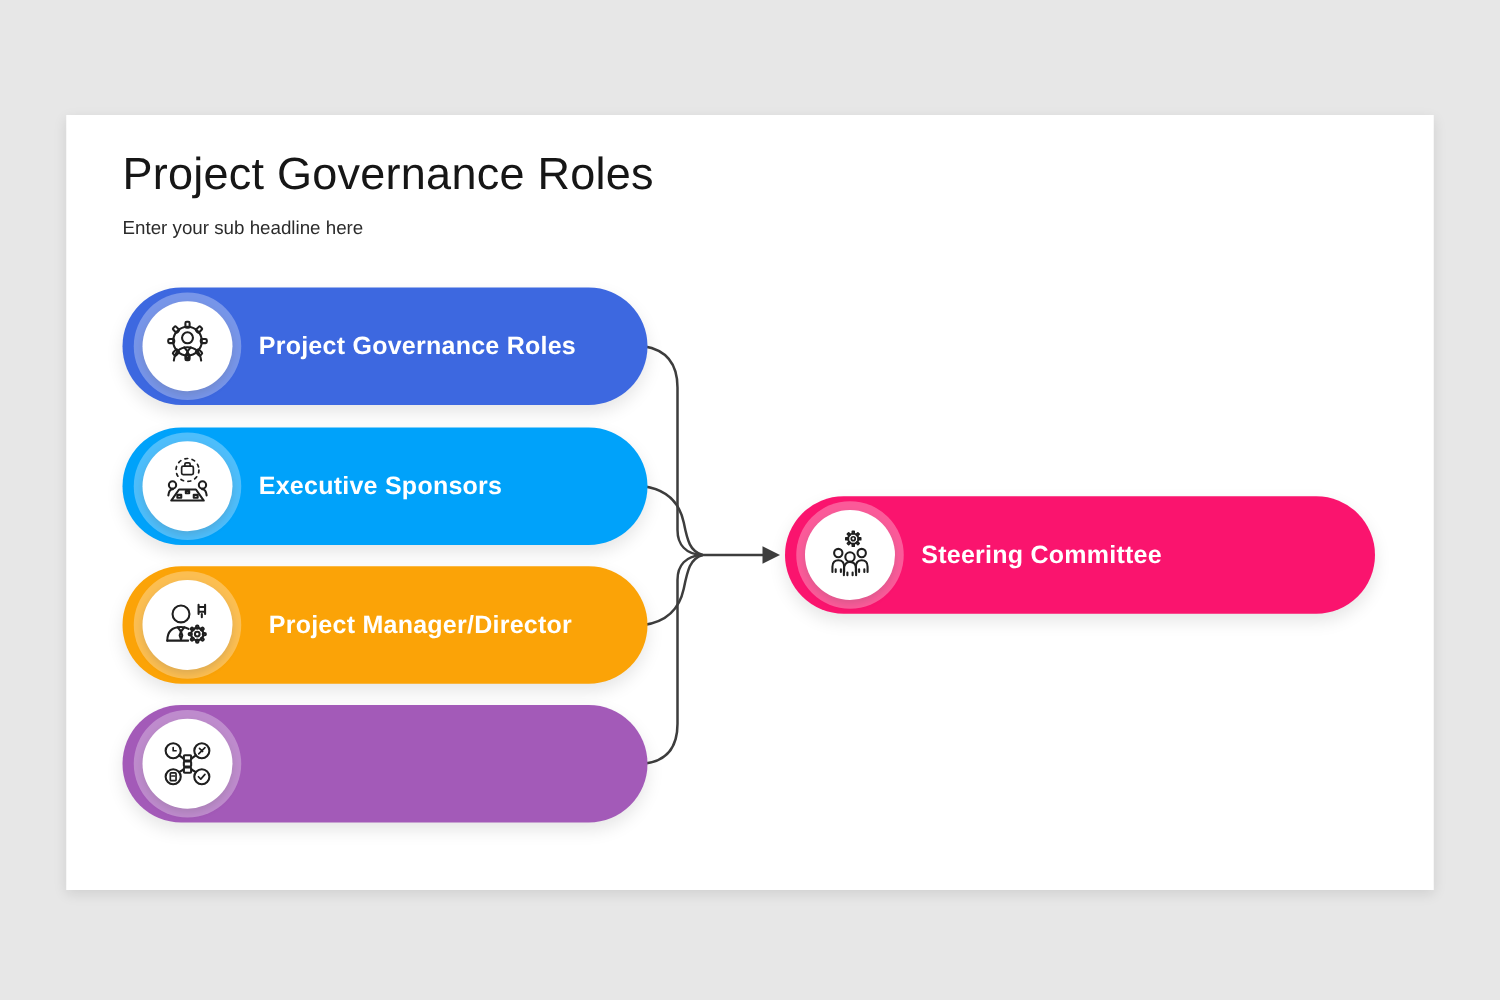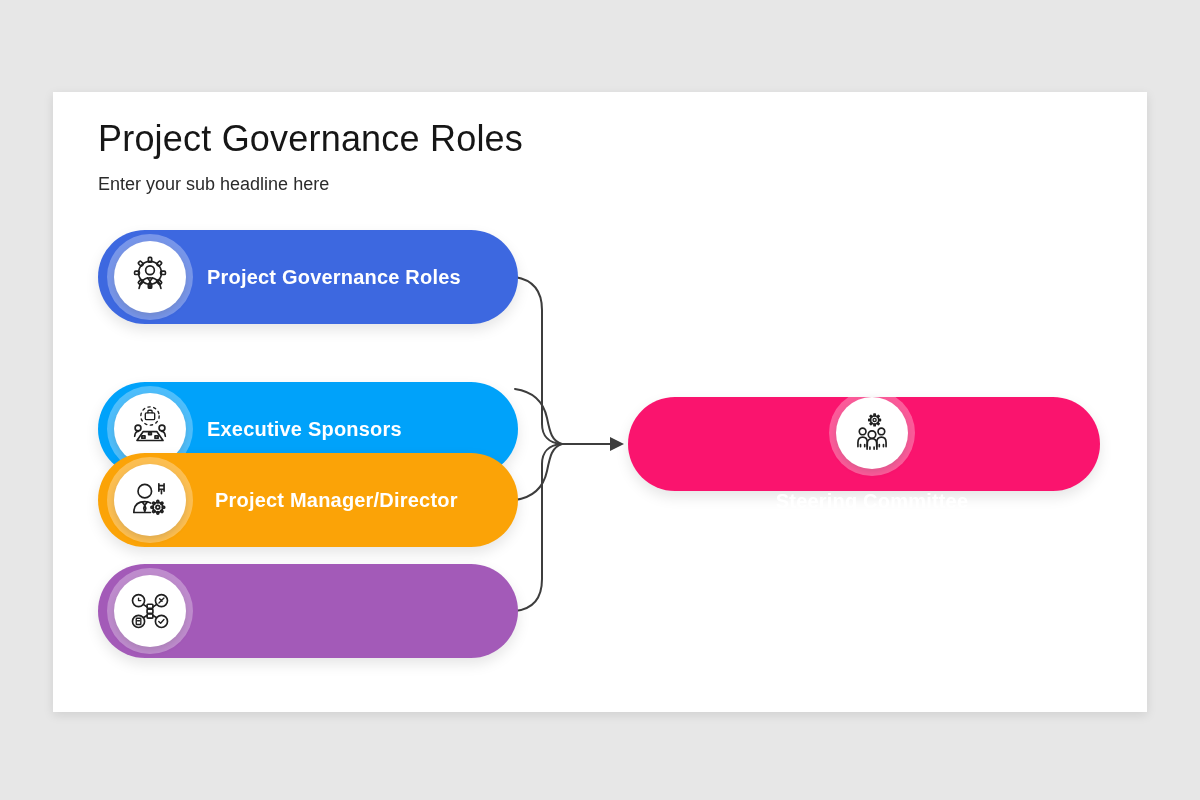--- a/index.html
+++ b/index.html
@@ -20,21 +20,21 @@
     position: absolute;
     left: 98px; top: 118px;
     font-size: 36px;
     font-weight: 400;
     color: #161616;
     letter-spacing: 0.2px;
   }
   .subtitle {
     position: absolute;
     left: 98px; top: 174px;
-    font-size: 18px;
+    font-size: 15px;
     color: #2b2b2b;
     text-align: center;
   }
   .connectors {
     position: absolute;
     left: 0; top: 0;
     width: 1200px; height: 800px;
     pointer-events: none;
   }
   .pill {
@@ -45,21 +45,21 @@
     align-items: center;
     padding-left: 16px;
     gap: 21px;
     box-shadow: 0 6px 14px rgba(0,0,0,0.10);
   }
   .pill-left { left: 98px; width: 420px; }
   .pill-1 { top: 230px; }
   .pill-2 { top: 342px; }
   .pill-3 { top: 453px; }
   .pill-4 { top: 564px; }
-  .pill-result { left: 628px; top: 397px; width: 472px; flex-direction: column; }
+  .pill-result { left: 628px; top: 397px; width: 472px; }
   .badge {
     width: 72px; height: 72px;
     border-radius: 50%;
     background: #ffffff;
     box-shadow: 0 0 0 7px rgba(255,255,255,0.30), 0 3px 7px rgba(0,0,0,0.18);
     display: flex;
     align-items: center;
     justify-content: center;
     flex-shrink: 0;
   }
@@ -111,21 +111,21 @@
         <circle cx="24" cy="17.5" r="4.2"></circle>
         <path d="M13.5 35 C14.5 27.5 18.5 24.8 24 24.8 C29.5 24.8 33.5 27.5 34.5 35"></path>
         <path d="M21.5 24.8 L24 28 L26.5 24.8"></path>
         <path d="M24 28 L25.2 31.5 L24 34.5 L22.8 31.5 Z"></path>
       </g>
     </svg>
   </div>
   <span class="pill-label">Project Governance Roles</span>
 </div>
 
-<div class="pill pill-left pill-2" style="background: rgb(0, 162, 250); margin-top: 40px;">
+<div class="pill pill-left pill-2" style="background: rgb(0, 162, 250);">
   <div class="badge">
     <svg viewBox="0 0 48 48">
       <g class="icon-stroke-thin">
         <circle cx="24" cy="11.5" r="8.8" stroke-dasharray="2.2 3.4"></circle>
         <rect x="19.5" y="8.5" width="9" height="6.5" rx="1.2"></rect>
         <path d="M22 8.5 V7 a1 1 0 0 1 1 -1 h2 a1 1 0 0 1 1 1 v1.5"></path>
       </g>
       <g class="icon-stroke">
         <path d="M11.5 35 L17.5 26.5 H30.5 L36.5 35 Z"></path>
         <rect x="16.2" y="30.6" width="3" height="2.2"></rect>

